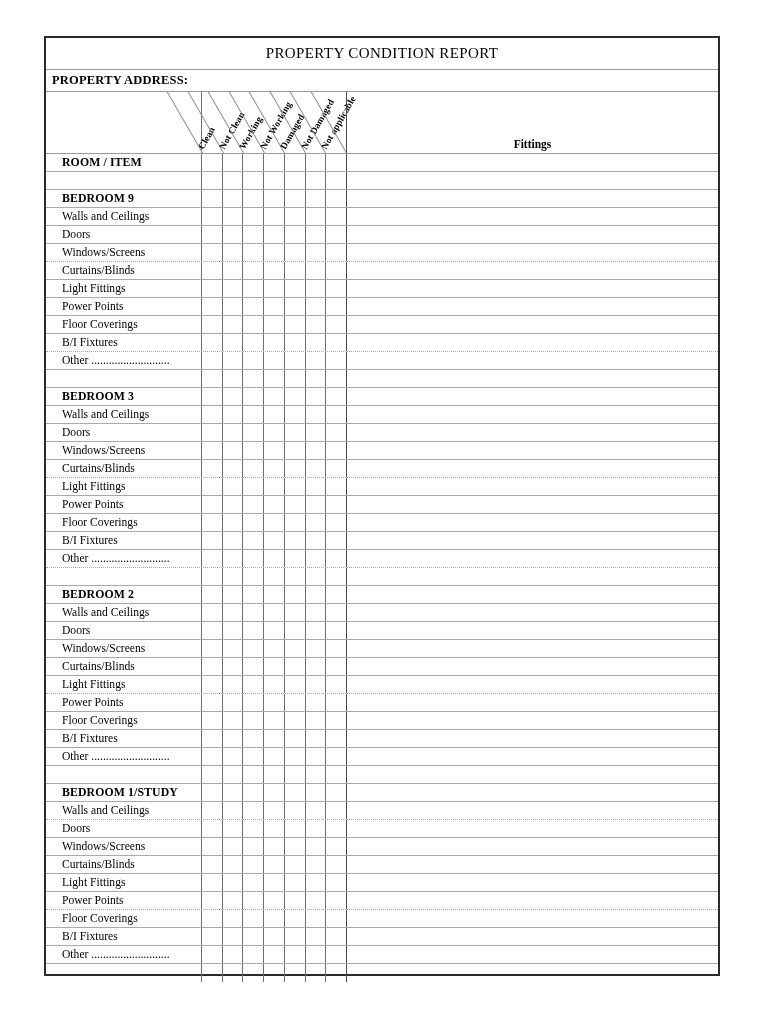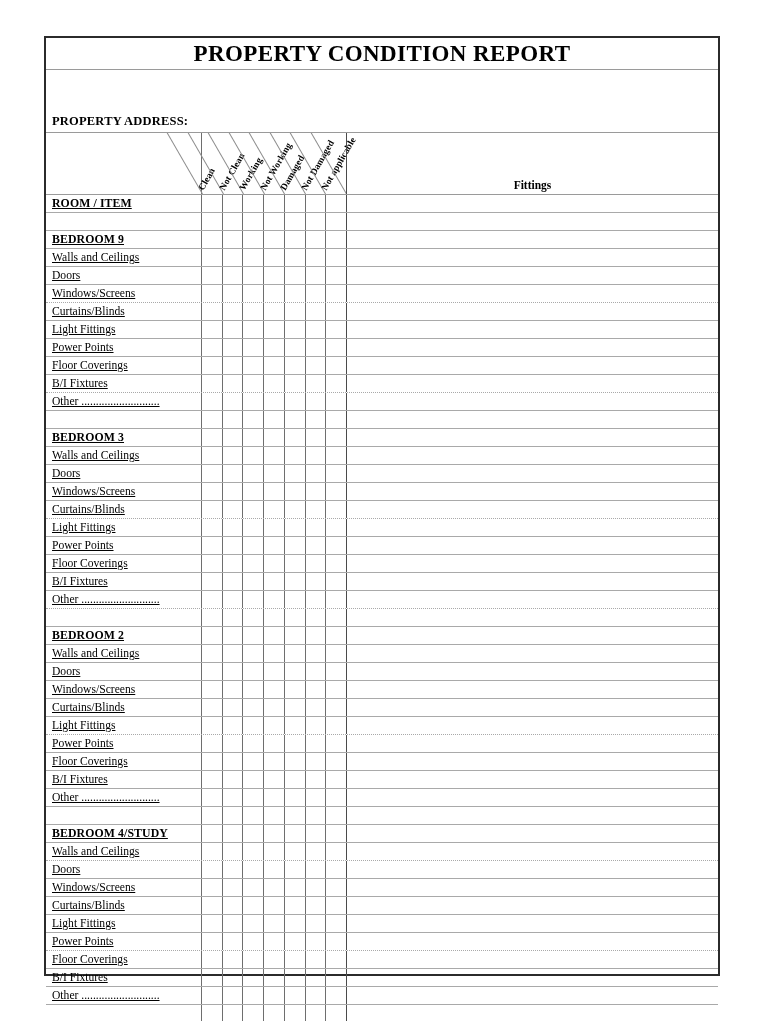--- a/index.html
+++ b/index.html
@@ -37,34 +37,33 @@
   
   .title-row {
     height: 32px;
     border-bottom: 1px solid #9a9a9a;
     display: flex;
     align-items: center;
     justify-content: center;
     box-sizing: border-box;
   }
   .title-row .title-text {
-    font-size: 23px;
-    font-weight: bold;
+    font-size: 15px;
+    font-weight: normal;
     letter-spacing: 0.4px;
   }
 
   
   .address-row {
     height: 22px;
     border-bottom: 1px solid #9a9a9a;
     display: flex;
     align-items: center;
     box-sizing: border-box;
     padding-left: 6px;
-    margin-top: 41px;
   }
   .address-row .address-label {
     font-size: 12.5px;
     font-weight: bold;
     letter-spacing: 0.2px;
   }
 
   
   .head-band {
     position: relative;
@@ -145,25 +144,24 @@
     border-bottom: 1px dotted #a9a9a9;
   }
 
   .cell-item {
     width: 156px;
     flex: 0 0 156px;
     border-right: 1px solid #6e6e6e;
     box-sizing: border-box;
     display: flex;
     align-items: center;
-    padding-left: 6px;
+    padding-left: 16px;
     font-size: 11.6px;
     overflow: hidden;
     white-space: nowrap;
-    text-decoration: underline;
   }
   .cell-item.heading {
     font-weight: bold;
     font-size: 11.8px;
     letter-spacing: 0.1px;
   }
 
   .cell-checks {
     width: 144px;
     flex: 0 0 144px;
@@ -674,21 +672,21 @@
             <div class="chk"></div>
             <div class="chk"></div>
             <div class="chk"></div>
             <div class="chk"></div>
             <div class="chk"></div>
             <div class="chk"></div>
           </div>
           <div class="cell-comment"></div>
         </div>
         <div class="row">
-          <div class="cell-item heading">BEDROOM 4/STUDY</div>
+          <div class="cell-item heading">BEDROOM 1/STUDY</div>
           <div class="cell-checks">
             <div class="chk"></div>
             <div class="chk"></div>
             <div class="chk"></div>
             <div class="chk"></div>
             <div class="chk"></div>
             <div class="chk"></div>
             <div class="chk"></div>
           </div>
           <div class="cell-comment"></div>

